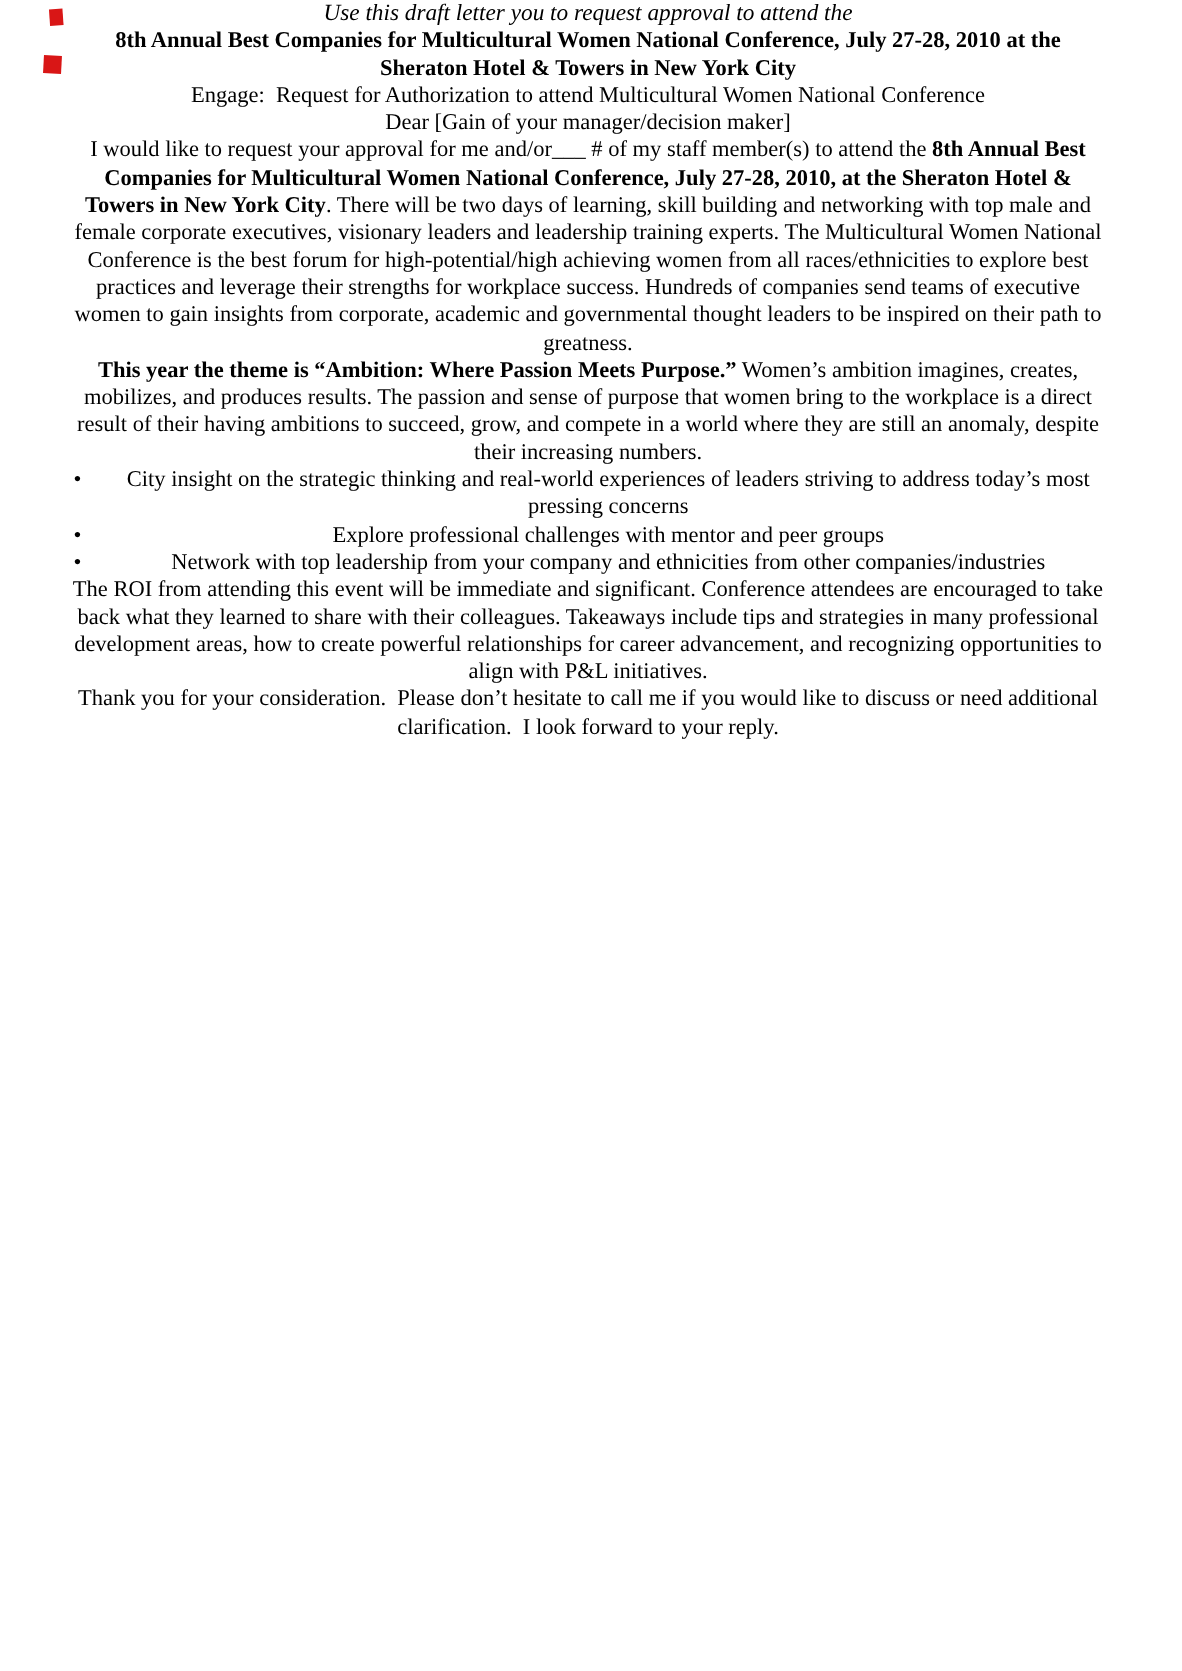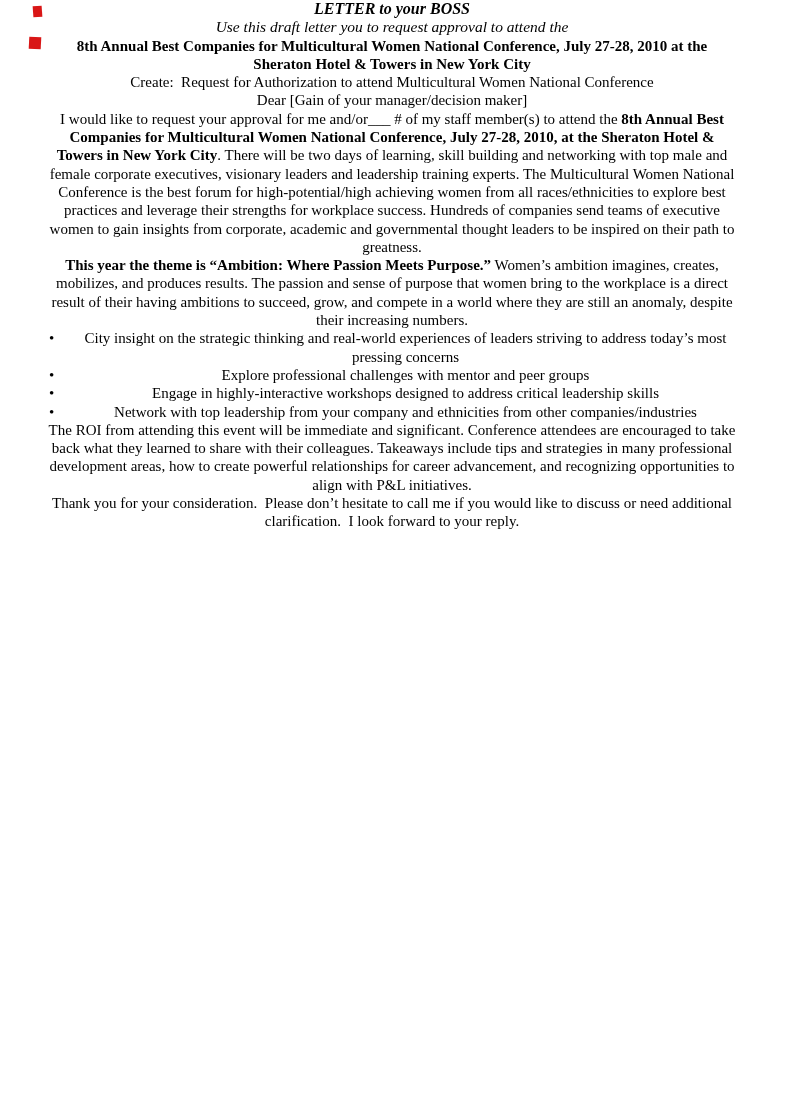--- a/index.html
+++ b/index.html
@@ -73,39 +73,37 @@
 </head>
 <body>
 
 <div class="page">
 
   <div class="red-mark m1"></div>
   <div class="red-mark m2"></div>
 
   <div class="content">
 
-    <h1 class="doc-title">LETTER to your BOSS</h1>
 
     <p class="intro">Use this draft letter you to request approval to attend the</p>
 
     <p class="conf-heading">8th Annual Best Companies for Multicultural Women National Conference, July 27-28, 2010 at the Sheraton Hotel &amp; Towers in New York City</p>
 
-    <p class="subject">Create:  Request for Authorization to attend Multicultural Women National Conference</p>
+    <p class="subject">Engage:  Request for Authorization to attend Multicultural Women National Conference</p>
 
     <p class="salutation">Dear [Gain of your manager/decision maker]</p>
 
     <p class="para-request"><span>I would like to request your approval for me and/or___ # of my staff member(s) to attend the </span><span class="bold">8th Annual Best Companies for Multicultural Women National Conference, July 27-28, 2010, at the Sheraton Hotel &amp; Towers in New York City</span><span>. There will be two days of learning, skill building and networking with top male and female corporate executives, visionary leaders and leadership training experts. The Multicultural Women National Conference is the best forum for high-potential/high achieving women from all races/ethnicities to explore best practices and leverage their strengths for workplace success. Hundreds of companies send teams of executive women to gain insights from corporate, academic and governmental thought leaders to be inspired on their path to greatness.</span></p>
 
     <p class="para-theme"><span class="bold">This year the theme is “Ambition: Where Passion Meets Purpose.”</span><span> Women’s ambition imagines, creates, mobilizes, and produces results. The passion and sense of purpose that women bring to the workplace is a direct result of their having ambitions to succeed, grow, and compete in a world where they are still an anomaly, despite their increasing numbers.</span></p>
 
 
     <ul class="benefits">
       <li>City insight on the strategic thinking and real-world experiences of leaders striving to address today’s most pressing concerns</li>
       <li>Explore professional challenges with mentor and peer groups</li>
-      <li>Engage in highly-interactive workshops designed to address critical leadership skills</li>
       <li>Network with top leadership from your company and ethnicities from other companies/industries</li>
     </ul>
 
     <p class="para-roi">The ROI from attending this event will be immediate and significant. Conference attendees are encouraged to take back what they learned to share with their colleagues. Takeaways include tips and strategies in many professional development areas, how to create powerful relationships for career advancement, and recognizing opportunities to align with P&amp;L initiatives.</p>
 
     <p class="para-thanks">Thank you for your consideration.  Please don’t hesitate to call me if you would like to discuss or need additional clarification.  I look forward to your reply.</p>
 
 
   </div>
 </div>

